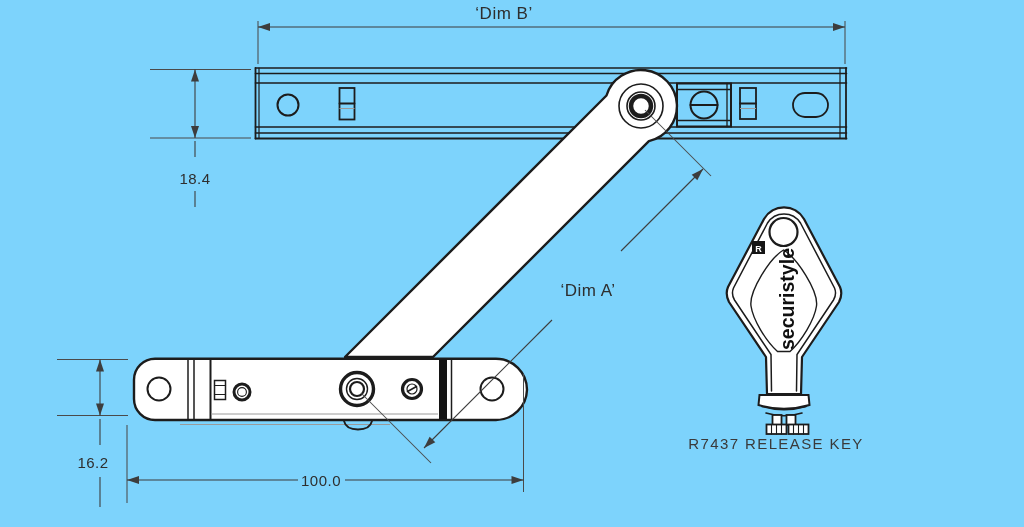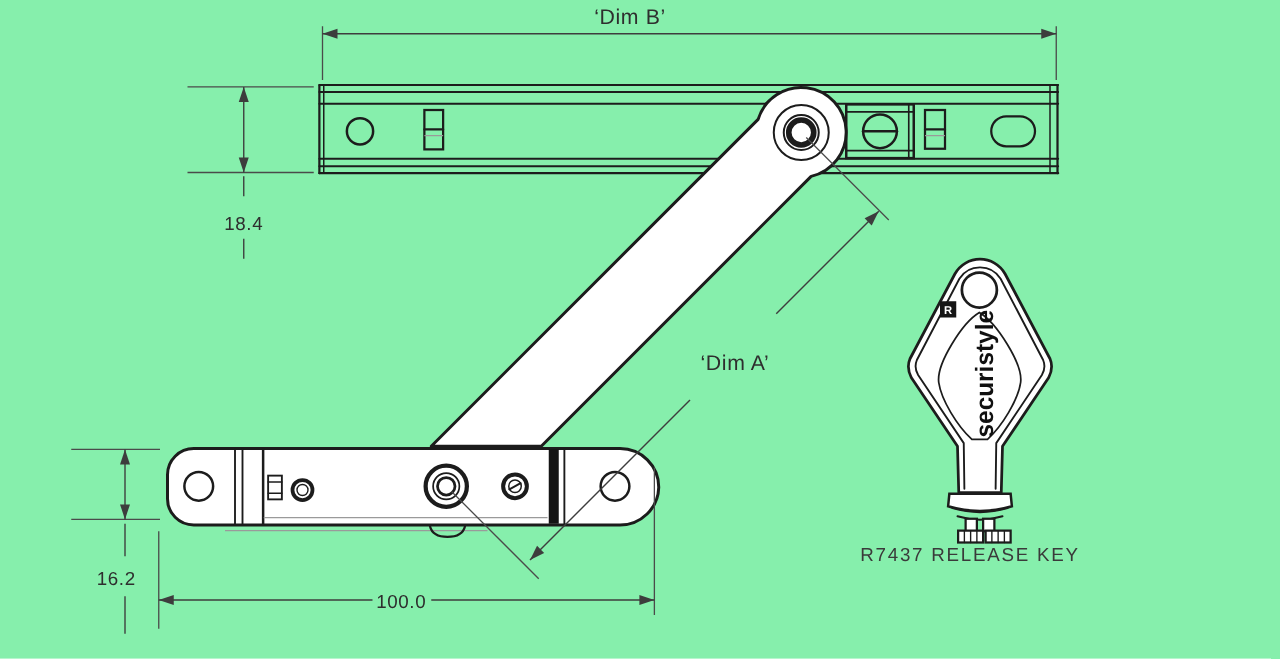--- a/index.html
+++ b/index.html
@@ -1,17 +1,17 @@
 <!DOCTYPE html>
 <html><head>
 <meta charset="utf-8">
 <style>
   html,body{margin:0;padding:0;background:#ffffff;}
   body{font-family:"Liberation Sans","DejaVu Sans",sans-serif;}
-  .stage{width:1024px;height:527px;position:relative;background:#86efac;overflow:hidden;}
+  .stage{width:1024px;height:527px;position:relative;background:#7dd3fc;overflow:hidden;}
   svg{display:block;}
   .obj{stroke:#1c1c1c;fill:none;stroke-linecap:round;}
   .objfill{stroke:#1c1c1c;fill:#ffffff;}
   .dimln{stroke:#3d3d3d;stroke-width:1.1;fill:none;}
   .extln{stroke:#4a4a4a;stroke-width:1.05;fill:none;}
   .dimtxt{fill:#2e2e2e;font-size:17px;letter-spacing:0.5px;}
   .numtxt{fill:#2e2e2e;font-size:15px;letter-spacing:0.5px;}
   .keylabel{fill:#3a3a3a;font-size:15px;letter-spacing:1.4px;}
   .brand{fill:#101010;font-weight:bold;font-size:20px;}
   .lite{stroke:#9a9a9a;stroke-width:1;fill:none;}

